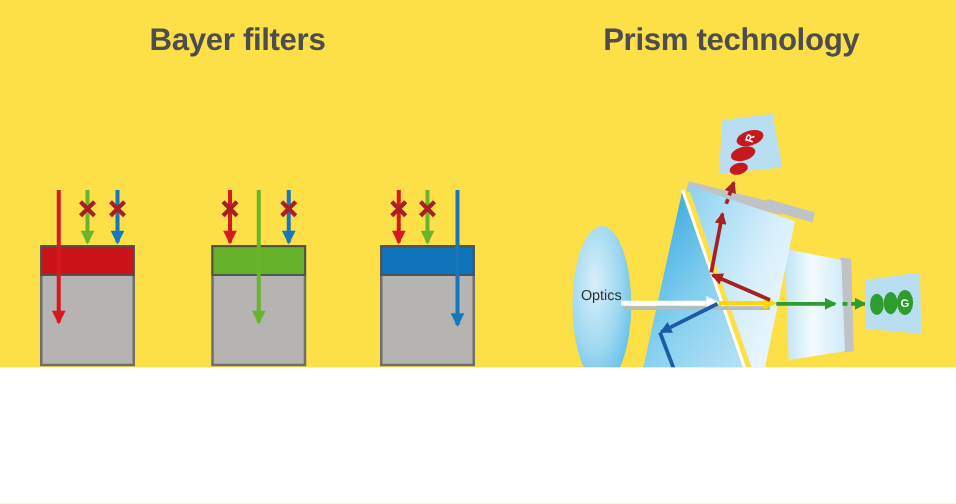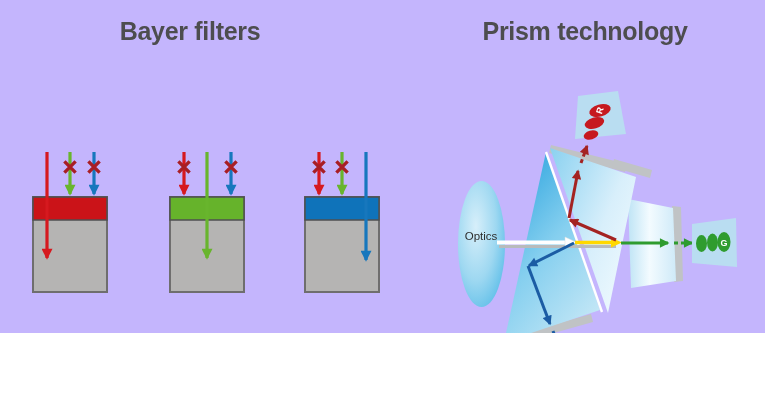--- a/index.html
+++ b/index.html
@@ -1,17 +1,17 @@
 <!DOCTYPE html>
 <html><head>
 <meta charset="utf-8">
 <style>
   html,body{margin:0;padding:0;background:#ffffff;}
   .stage{
-    position:relative;width:765px;height:333px;background:#c4b5fd;overflow:hidden;
+    position:relative;width:765px;height:294px;background:#fde047;overflow:hidden;
     font-family:"Liberation Sans",sans-serif;
   }
   svg text{font-family:"Liberation Sans","DejaVu Sans",sans-serif;}
 </style>
 </head>
 <body>
 
 <div class="stage">
 <svg width="765" height="403" viewBox="0 0 765 403" xmlns="http://www.w3.org/2000/svg">
   <defs>

